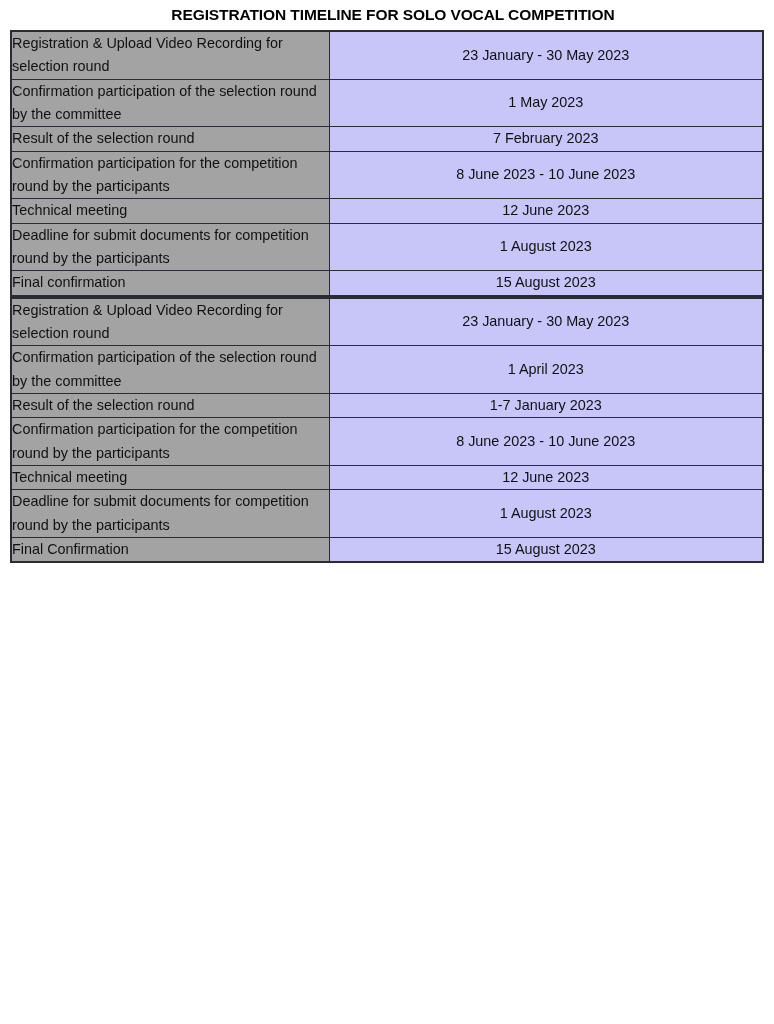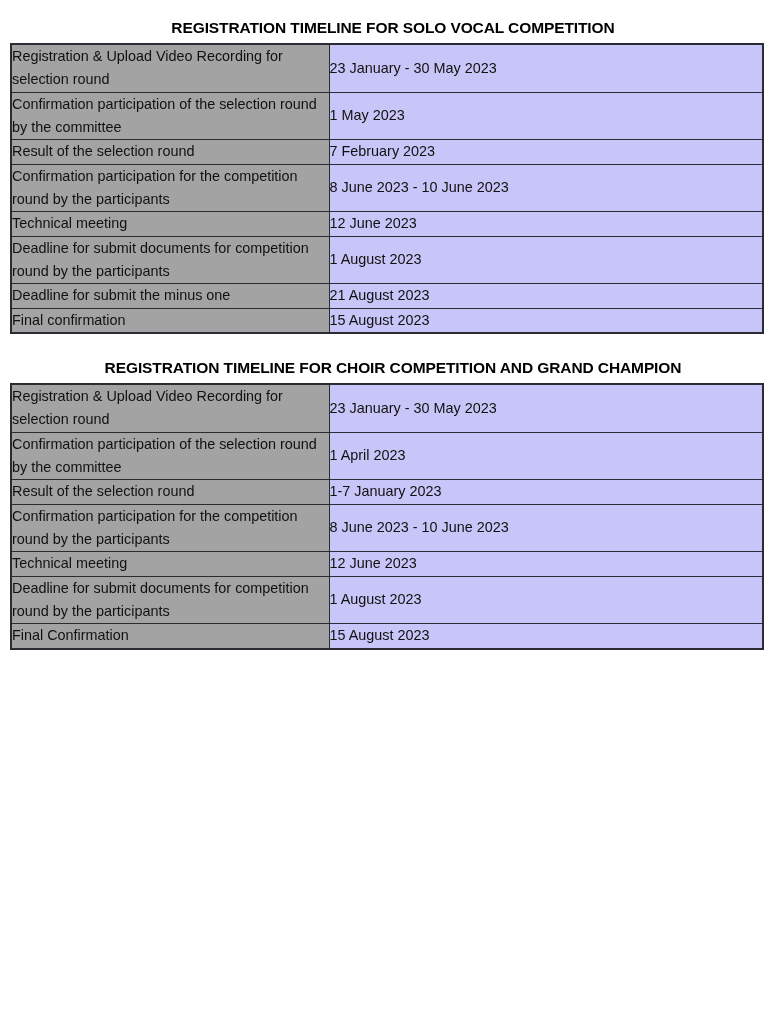--- a/index.html
+++ b/index.html
@@ -34,21 +34,21 @@
     text-align: center;
     letter-spacing: -0.1px;
     color: #000000;
     line-height: 1.1;
     padding: 0;
     margin: 0;
     white-space: nowrap;
   }
 
   .title-1 {
-    padding-top: 19px;
+    padding-top: 6px;
     padding-bottom: 7px;
     padding-left: 12px;
   }
 
   .title-2 {
     padding-top: 25px;
     padding-bottom: 7px;
     padding-left: 12px;
   }
 
@@ -76,21 +76,21 @@
     line-height: 1.62;
     text-align: left;
     color: #111111;
   }
 
   td.date-cell {
     background: #c8c6f8;
     padding: 9px 10px;
     font-size: 14.4px;
     line-height: 1.62;
-    text-align: left;
+    text-align: center;
     color: #111111;
   }
 
   td.label-cell.italic {
   }
 
   .cell-text {
     display: block;
   }
 </style>
@@ -151,40 +151,31 @@
         <tr>
           <td class="label-cell">
             <span class="cell-text">Deadline for submit documents for competition round by the participants</span>
           </td>
           <td class="date-cell">
             <span class="cell-text">1 August 2023</span>
           </td>
         </tr>
         <tr>
           <td class="label-cell">
-            <span class="cell-text">Deadline for submit the minus one</span>
-          </td>
-          <td class="date-cell">
-            <span class="cell-text">21 August 2023</span>
-          </td>
-        </tr>
-        <tr>
-          <td class="label-cell">
             <span class="cell-text">Final confirmation</span>
           </td>
           <td class="date-cell">
             <span class="cell-text">15 August 2023</span>
           </td>
         </tr>
       </tbody>
     </table>
   </div>
 
   <div class="section">
-    <div class="section-title title-2">REGISTRATION TIMELINE FOR CHOIR COMPETITION AND GRAND CHAMPION</div>
 
     <table class="timeline">
       <colgroup>
         <col class="c-label">
         <col class="c-date">
       </colgroup>
       <tbody>
         <tr>
           <td class="label-cell">
             <span class="cell-text">Registration &amp; Upload Video Recording for selection round</span>

